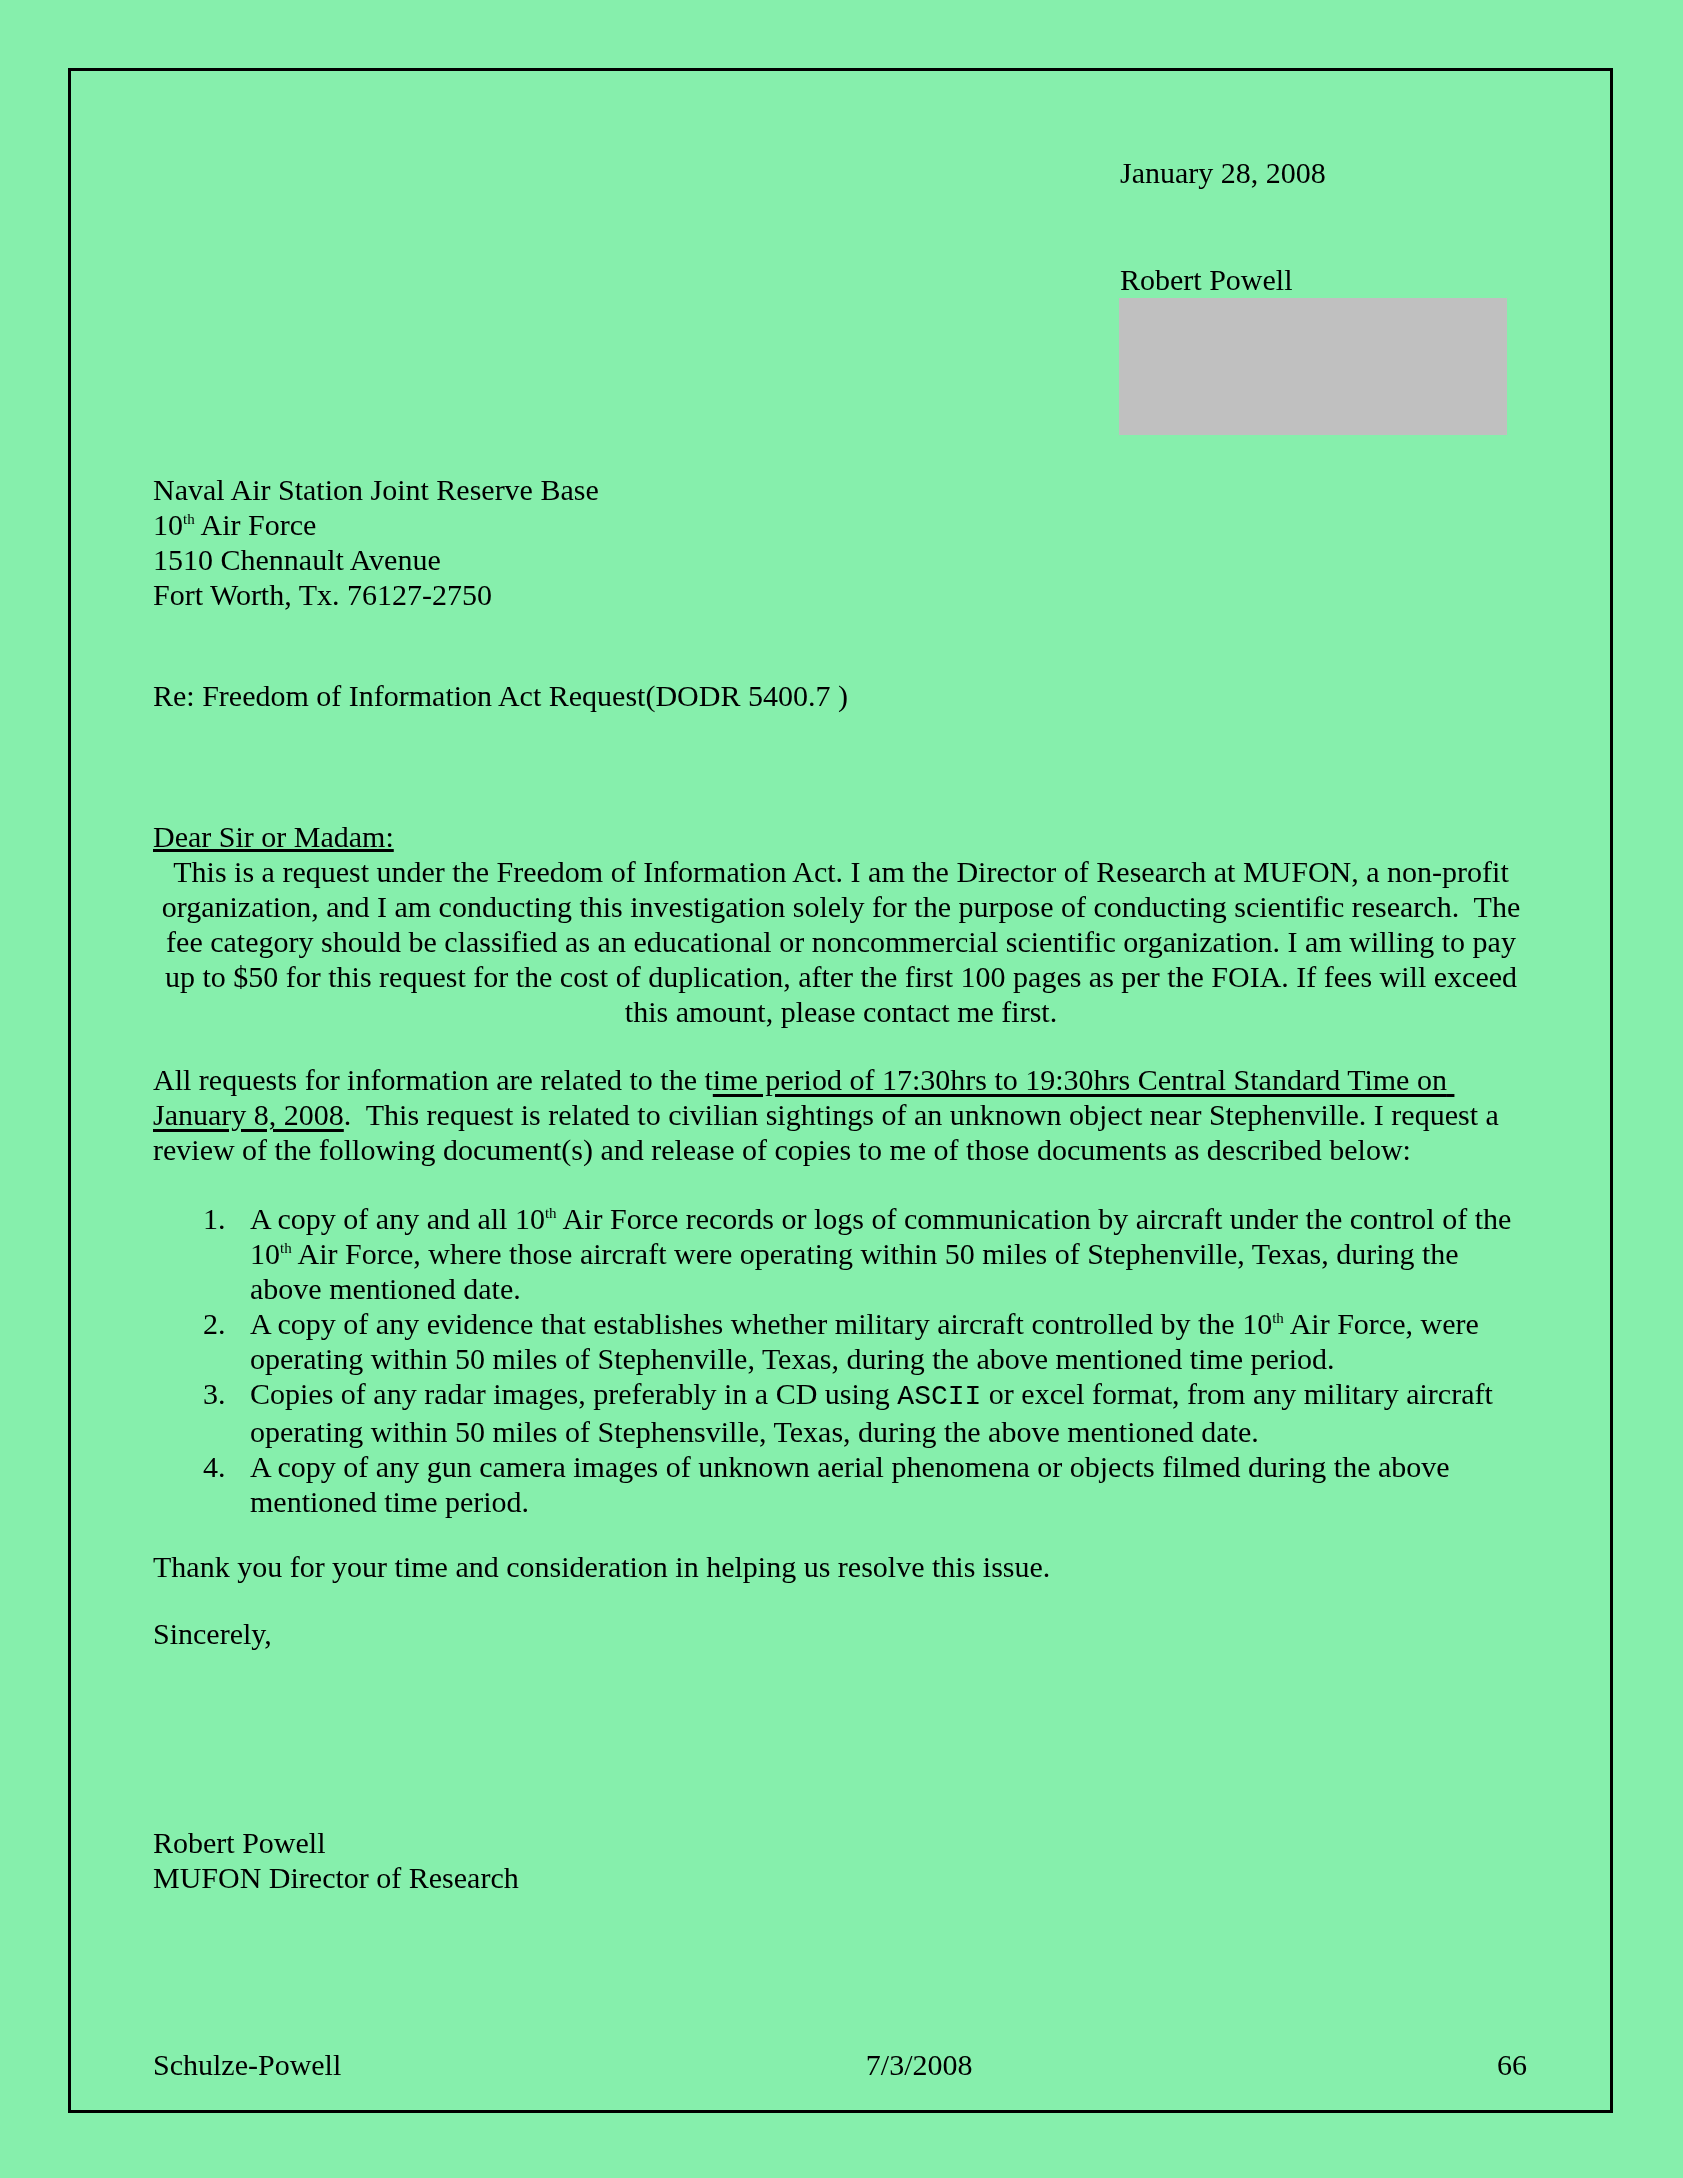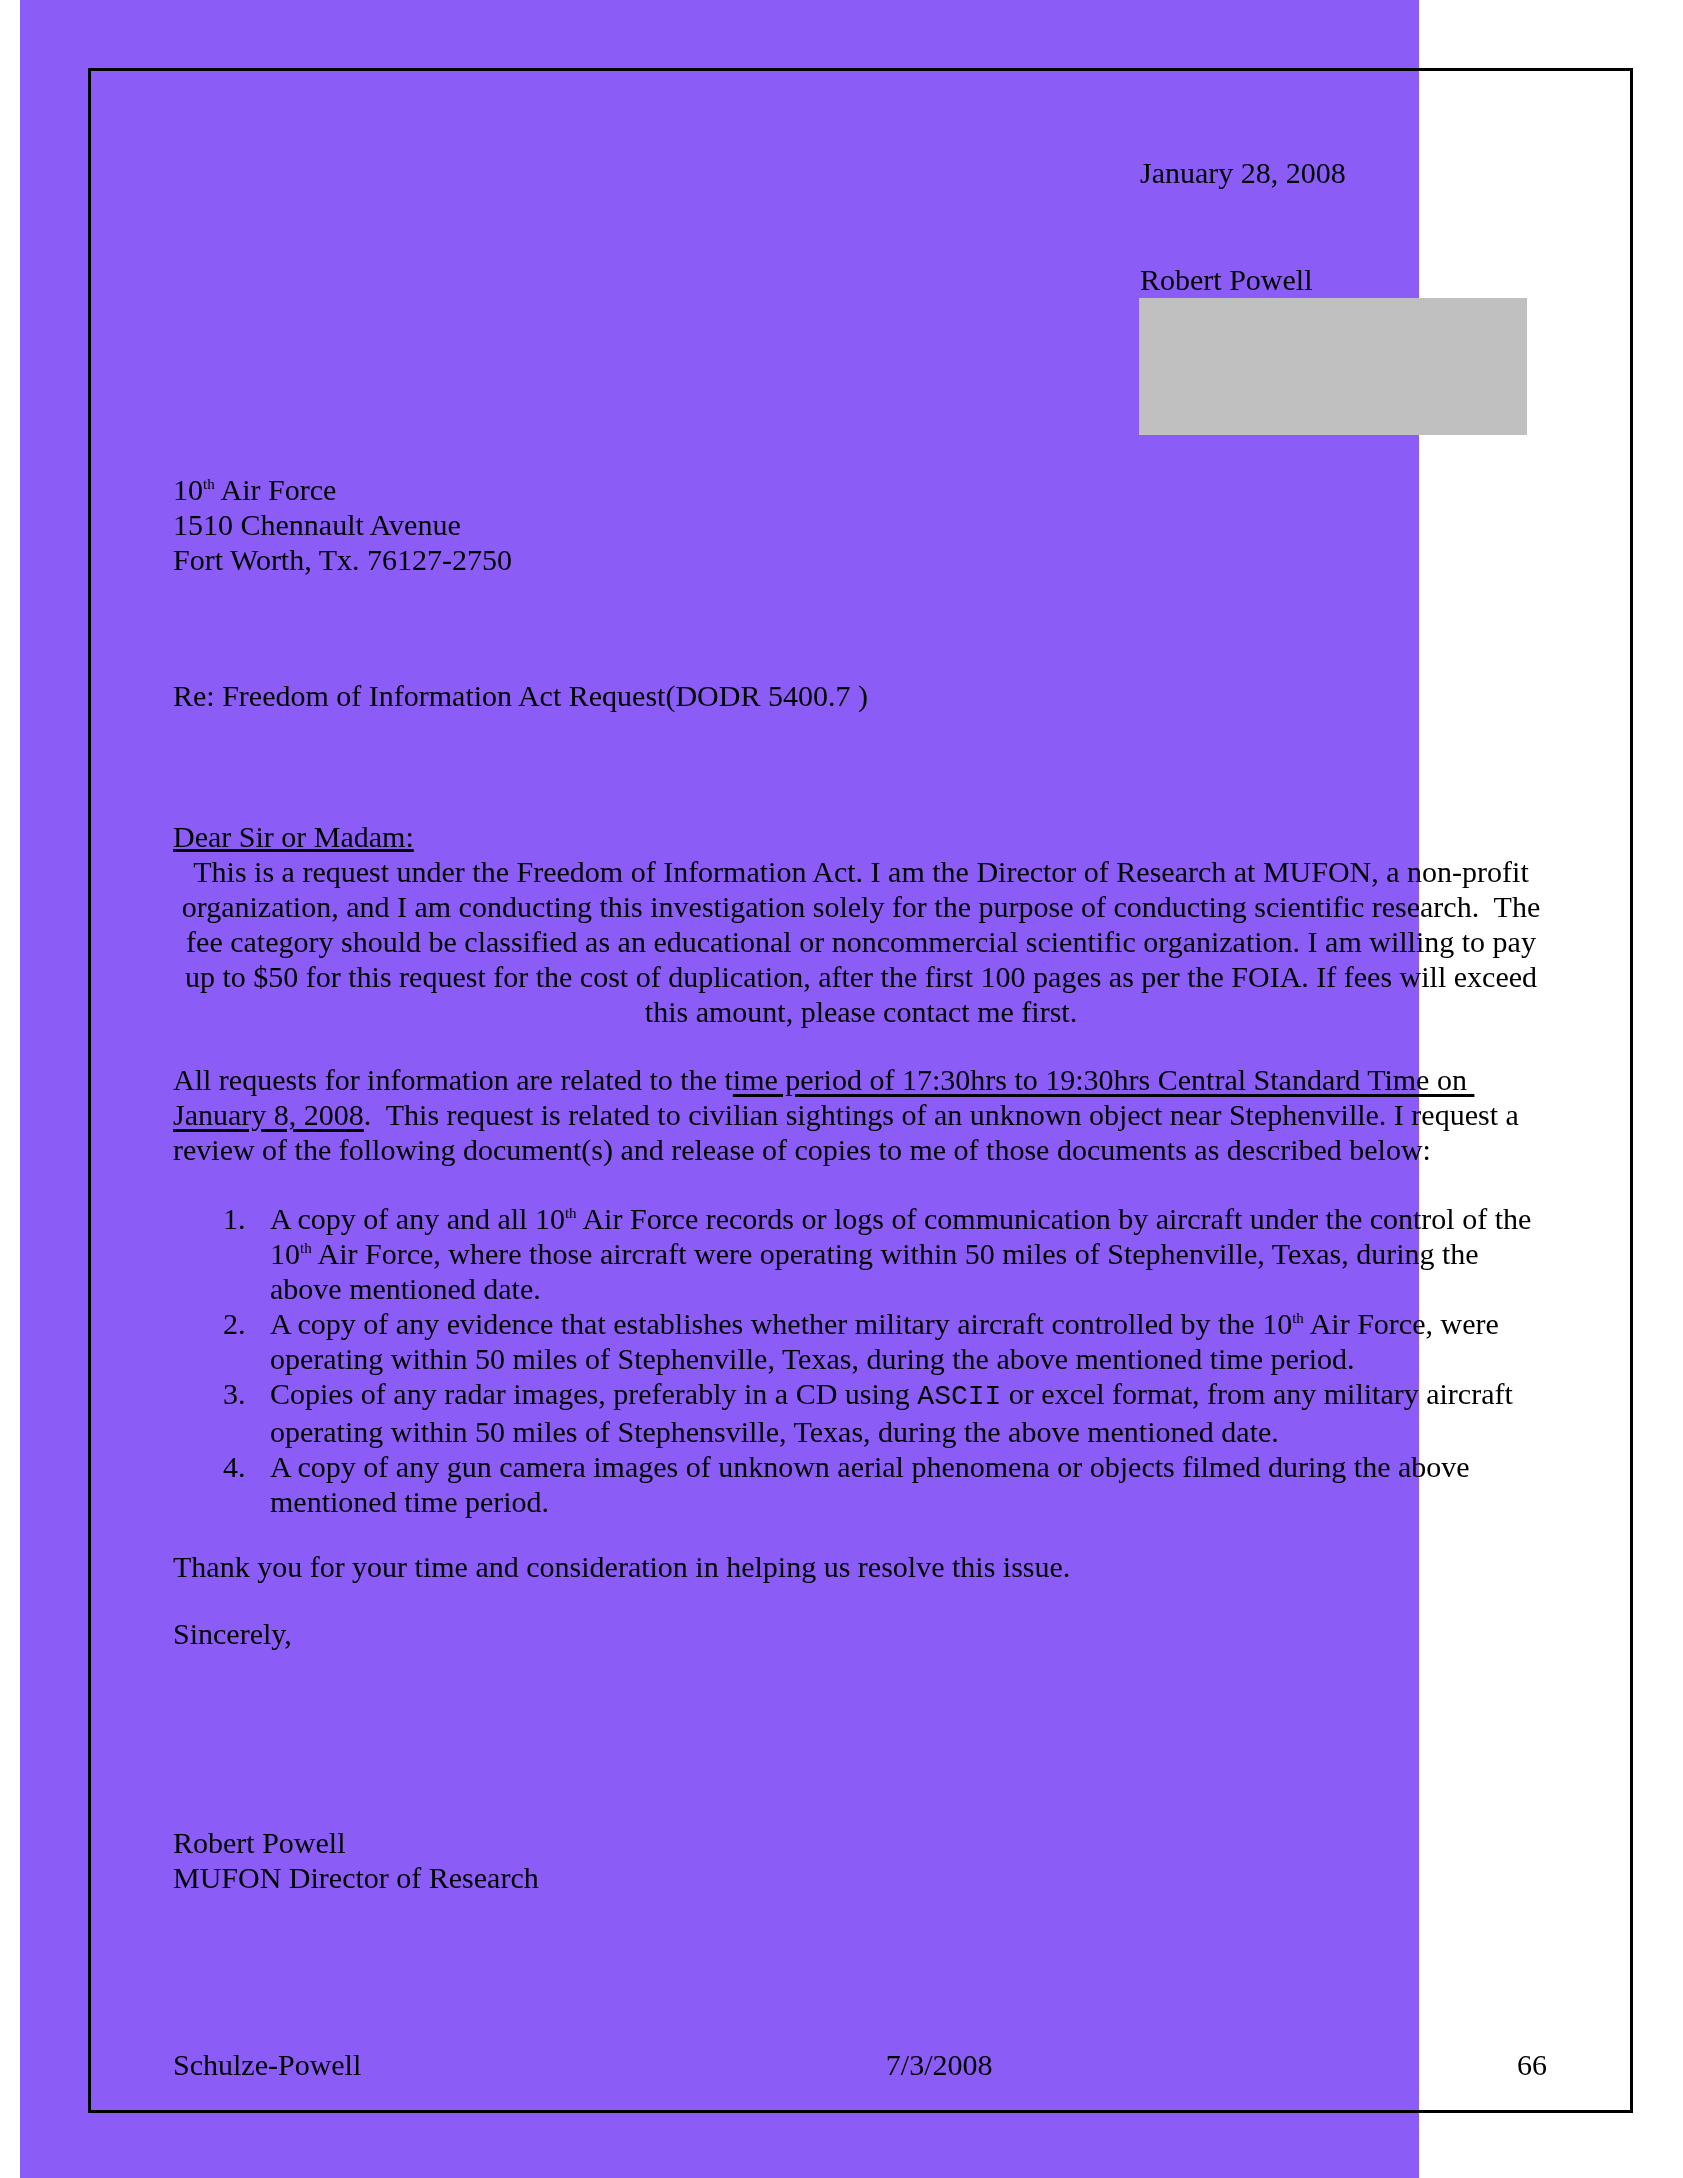--- a/index.html
+++ b/index.html
@@ -1,23 +1,22 @@
 <!DOCTYPE html>
 <html><head>
 <meta charset="utf-8">
 <style>
   html, body { margin: 0; padding: 0; background: #ffffff; }
   .canvas {
     position: relative;
-    width: 1399px;
+    width: 1683px;
     height: 2178px;
-    background: #8b5cf6;
+    background: #86efac;
     font-family: "Liberation Serif", serif;
     color: #000000;
-    margin-left: 20px;
   }
   .frame {
     position: absolute;
     left: 68px; top: 68px;
     width: 1545px; height: 2045px;
     border: 3px solid #000000;
     box-sizing: border-box;
     font-size: 30px;
     line-height: 35px;
   }
@@ -59,20 +58,21 @@
 <div class="canvas">
   <div class="frame">
 
     <div class="abs date">January 28, 2008</div>
 
     <div class="abs from">Robert Powell</div>
 
     <div class="abs redaction"></div>
 
     <div class="abs address">
+      <div>Naval Air Station Joint Reserve Base</div>
       <div><span>10</span><sup class="sup">th</sup><span> Air Force</span></div>
       <div>1510 Chennault Avenue</div>
       <div>Fort Worth, Tx. 76127-2750</div>
     </div>
 
     <div class="abs subject">Re: Freedom of Information Act Request(DODR 5400.7 )</div>
 
     <div class="abs salutation">Dear Sir or Madam:</div>
 
     <div class="abs para para1">This is a request under the Freedom of Information Act. I am the Director of Research at MUFON, a non-profit organization, and I am conducting this investigation solely for the purpose of conducting scientific research.  The fee category should be classified as an educational or noncommercial scientific organization. I am willing to pay up to $50 for this request for the cost of duplication, after the first 100 pages as per the FOIA. If fees will exceed this amount, please contact me first.</div>

